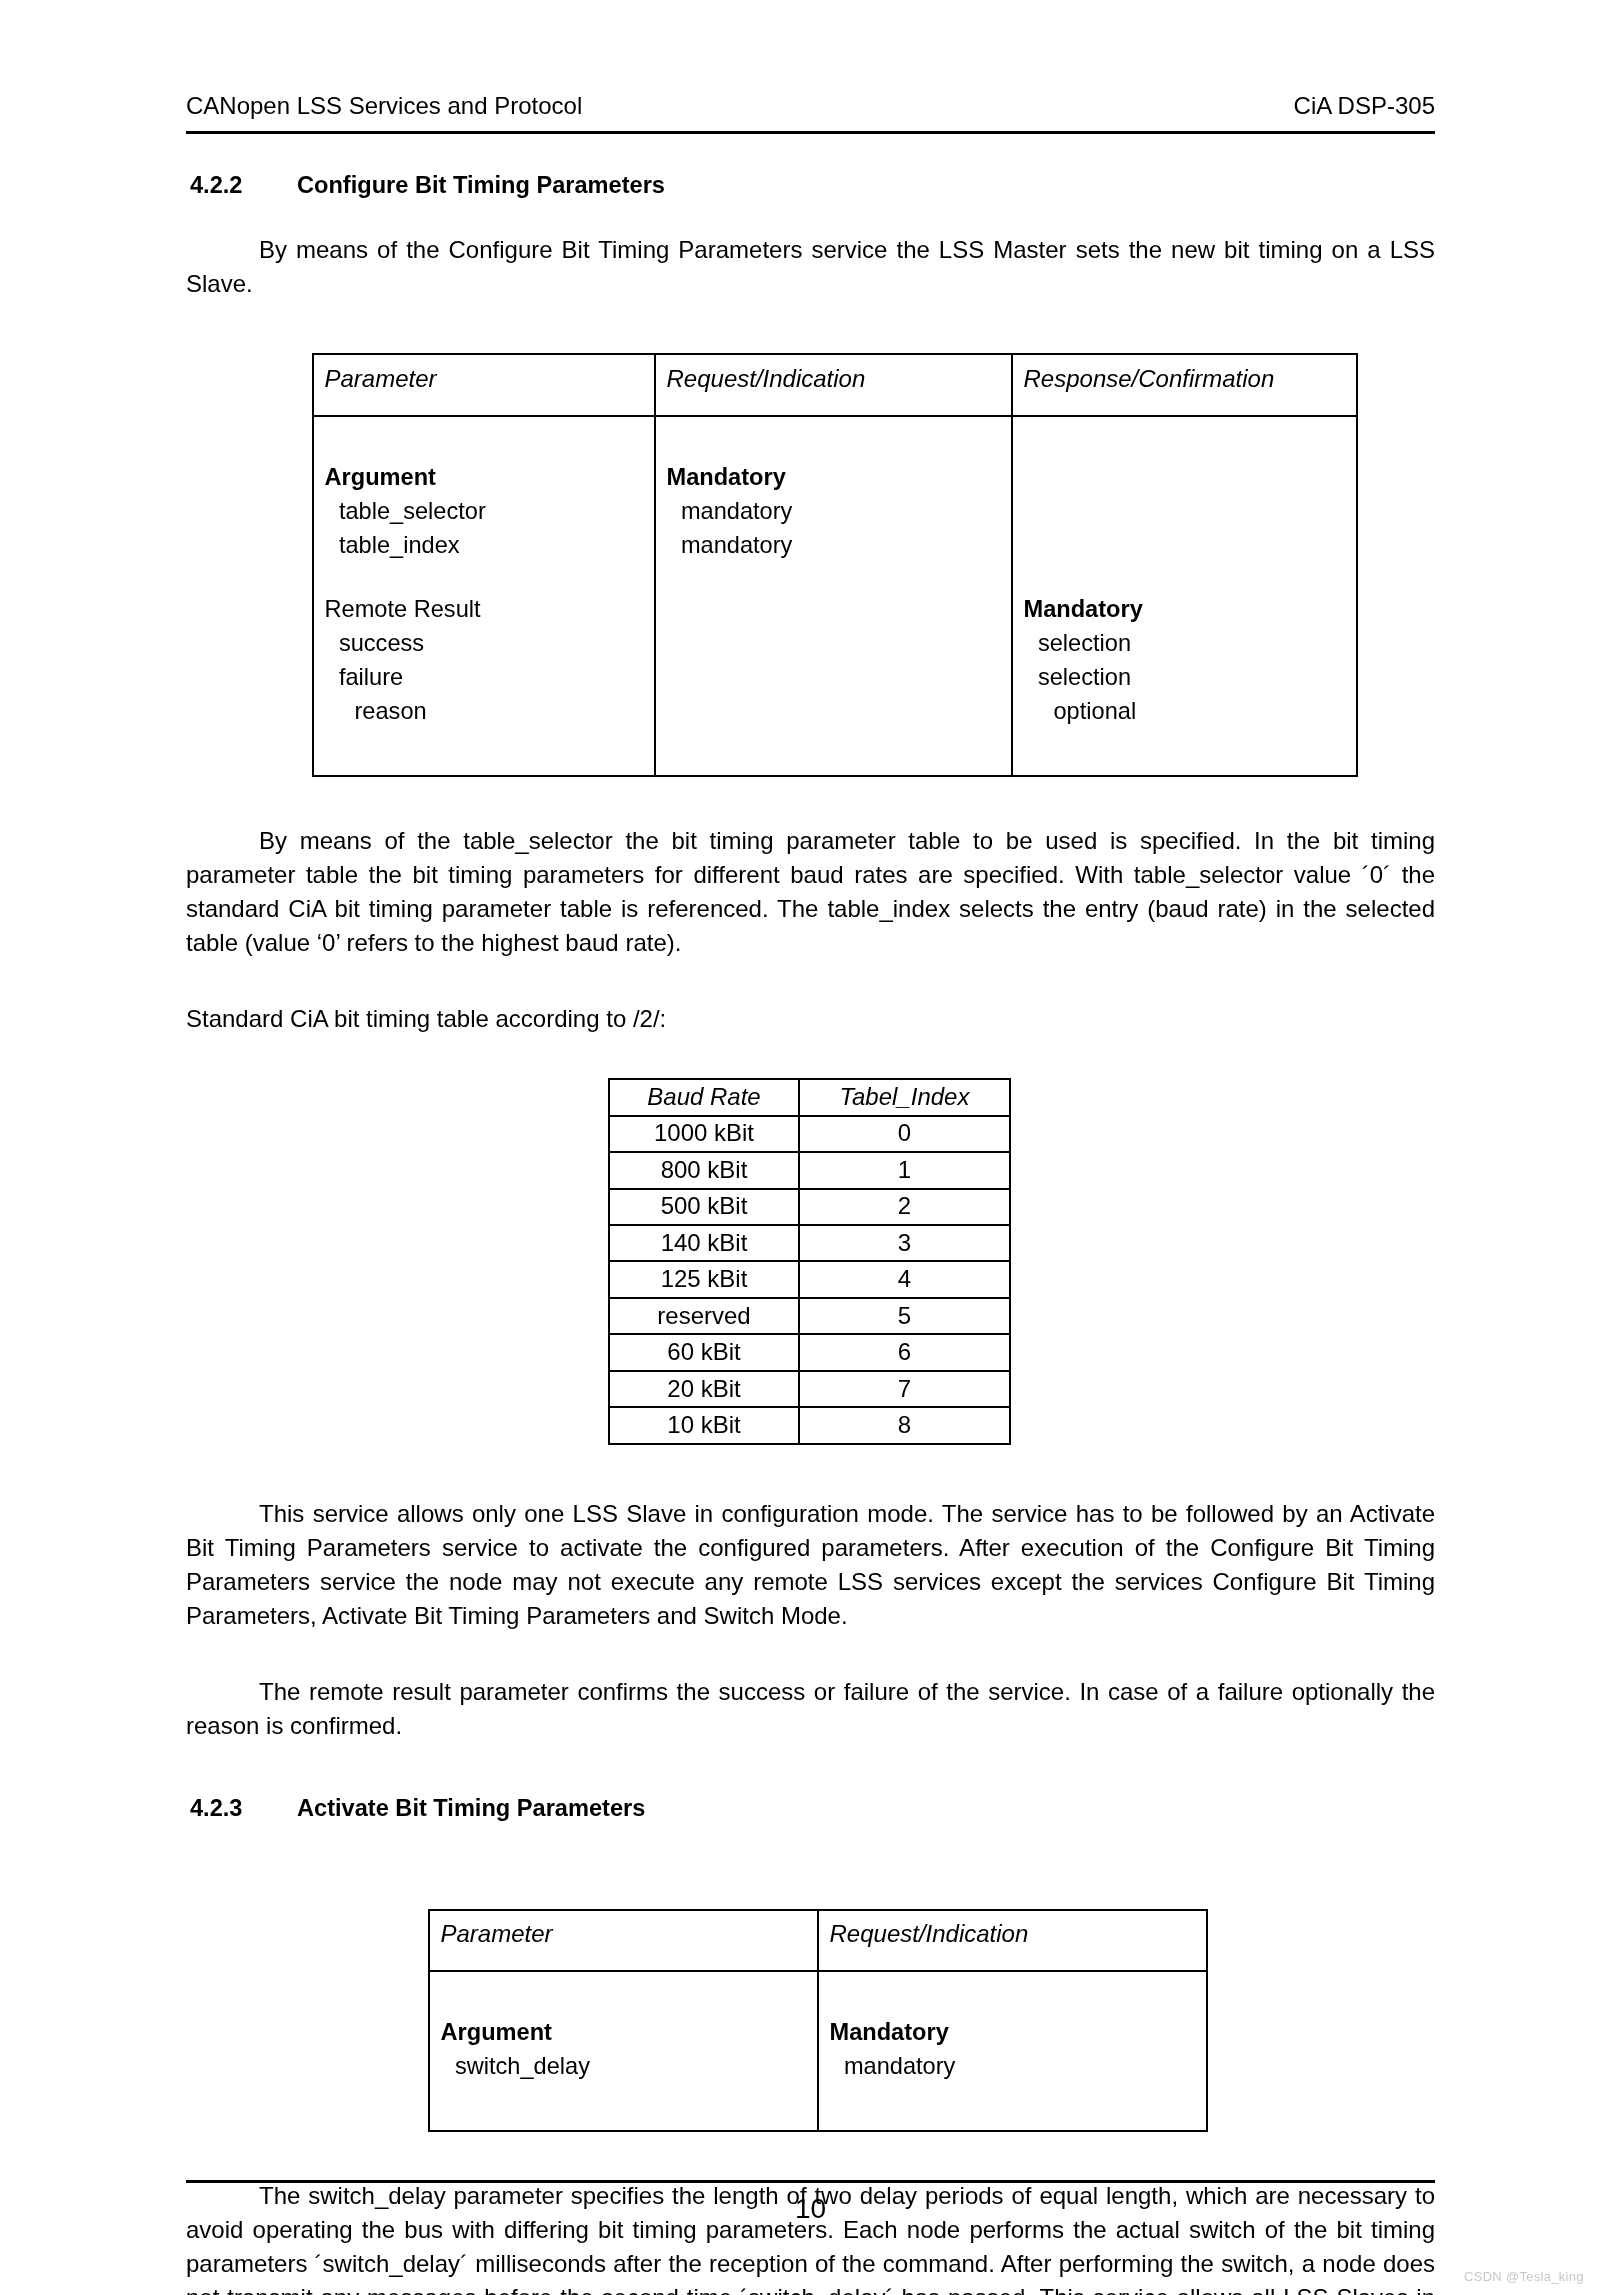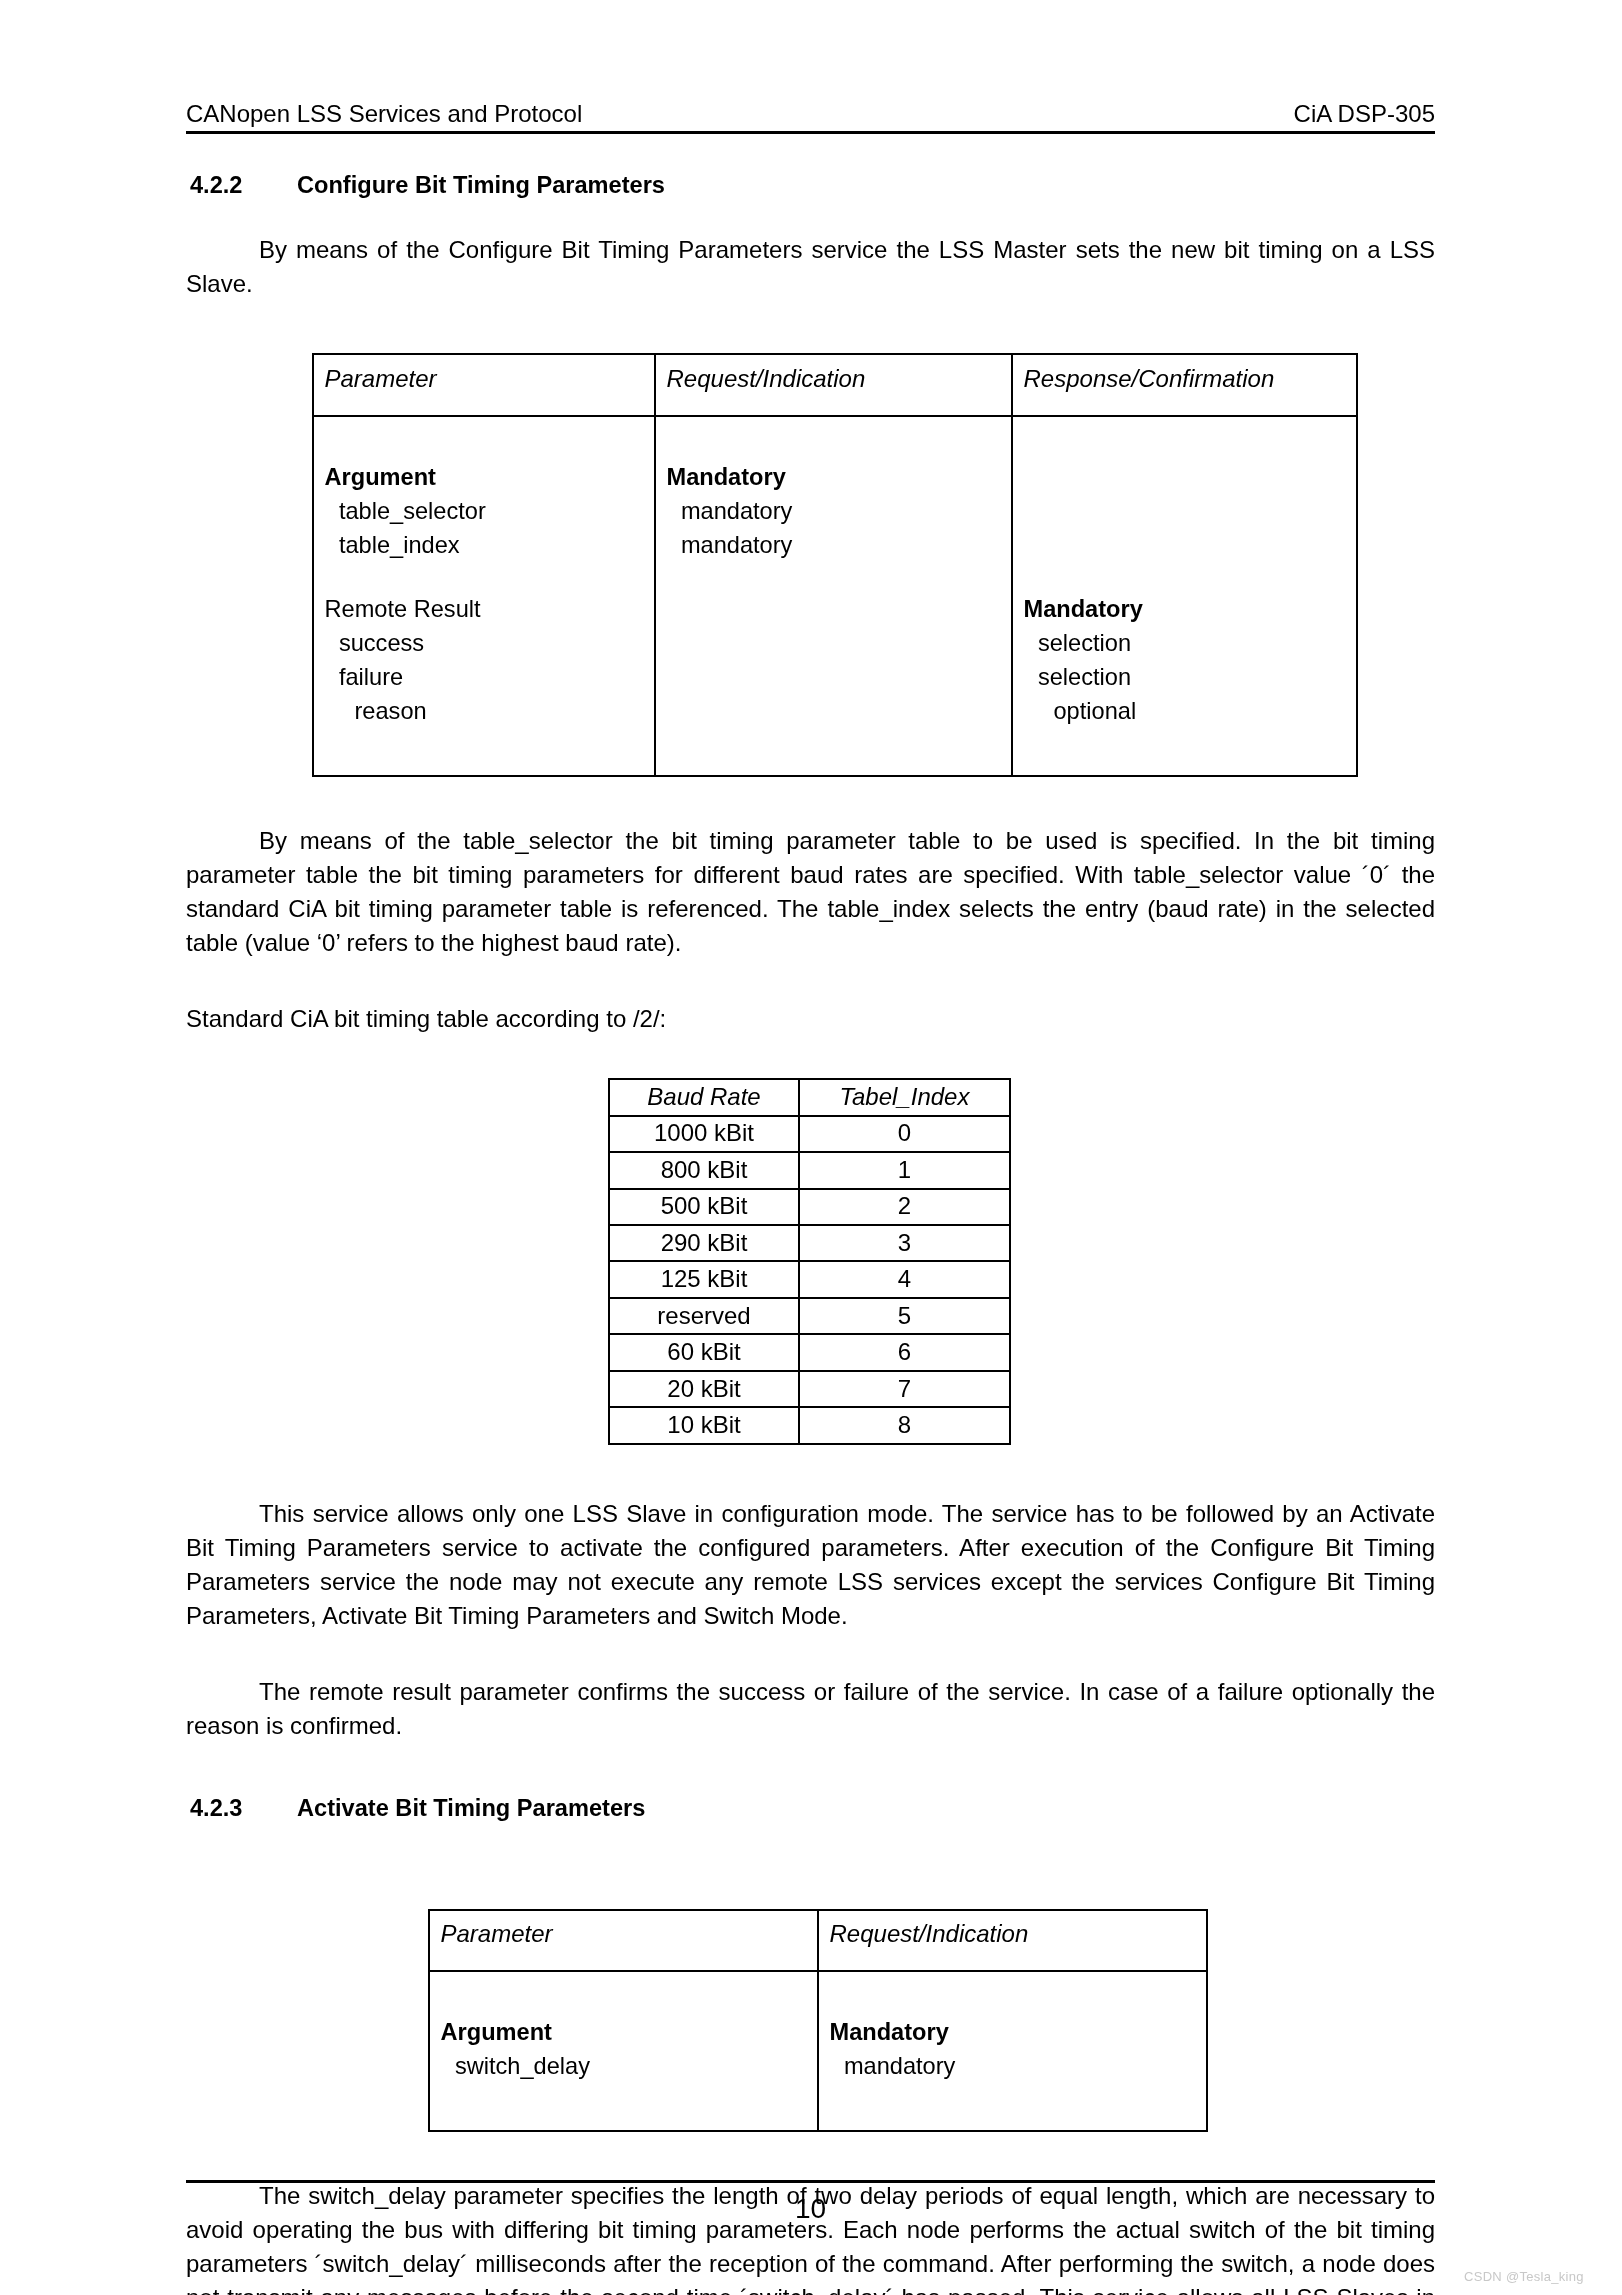--- a/index.html
+++ b/index.html
@@ -28,21 +28,20 @@
   .page-header {
     position: absolute;
     left: 186px;
     top: 92px;
     width: 1249px;
     display: flex;
     justify-content: space-between;
     align-items: baseline;
     font-size: 24px;
     line-height: 1.15;
-    margin-top: 8px;
   }
   .header-rule {
     position: absolute;
     left: 186px;
     top: 131px;
     width: 1249px;
     height: 2.6px;
     background: #000000;
   }
 
@@ -272,21 +271,21 @@
         </tr>
         <tr>
           <td>800 kBit</td>
           <td>1</td>
         </tr>
         <tr>
           <td>500 kBit</td>
           <td>2</td>
         </tr>
         <tr>
-          <td>290 kBit</td>
+          <td>140 kBit</td>
           <td>3</td>
         </tr>
         <tr>
           <td>125 kBit</td>
           <td>4</td>
         </tr>
         <tr>
           <td>reserved</td>
           <td>5</td>
         </tr>

